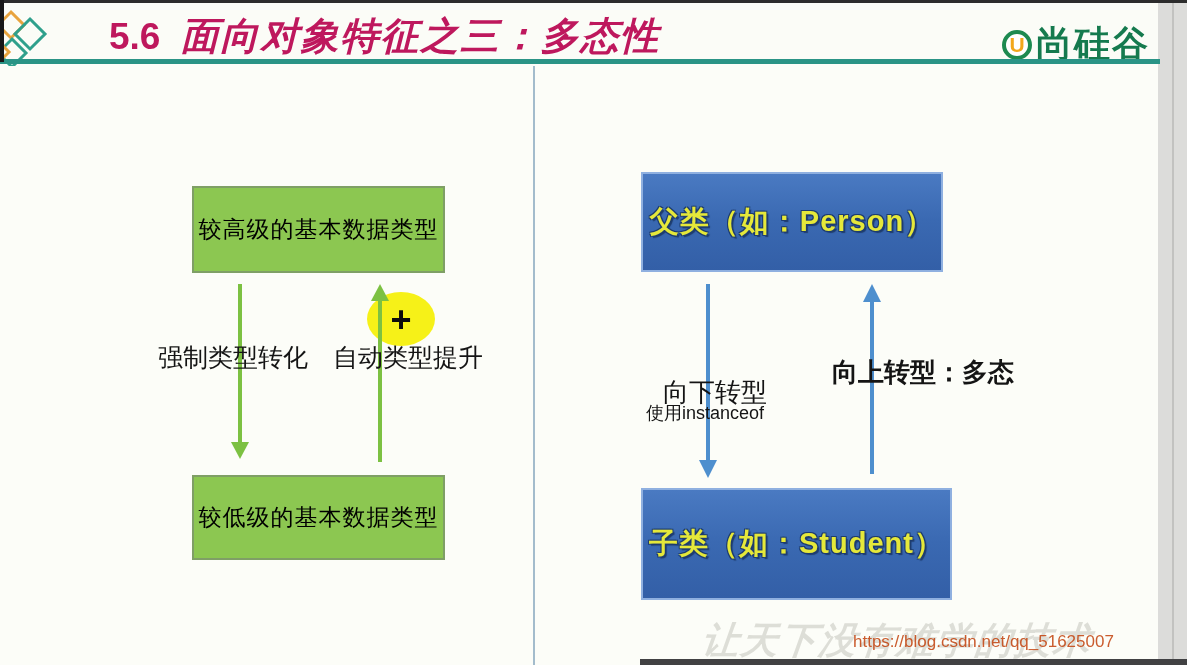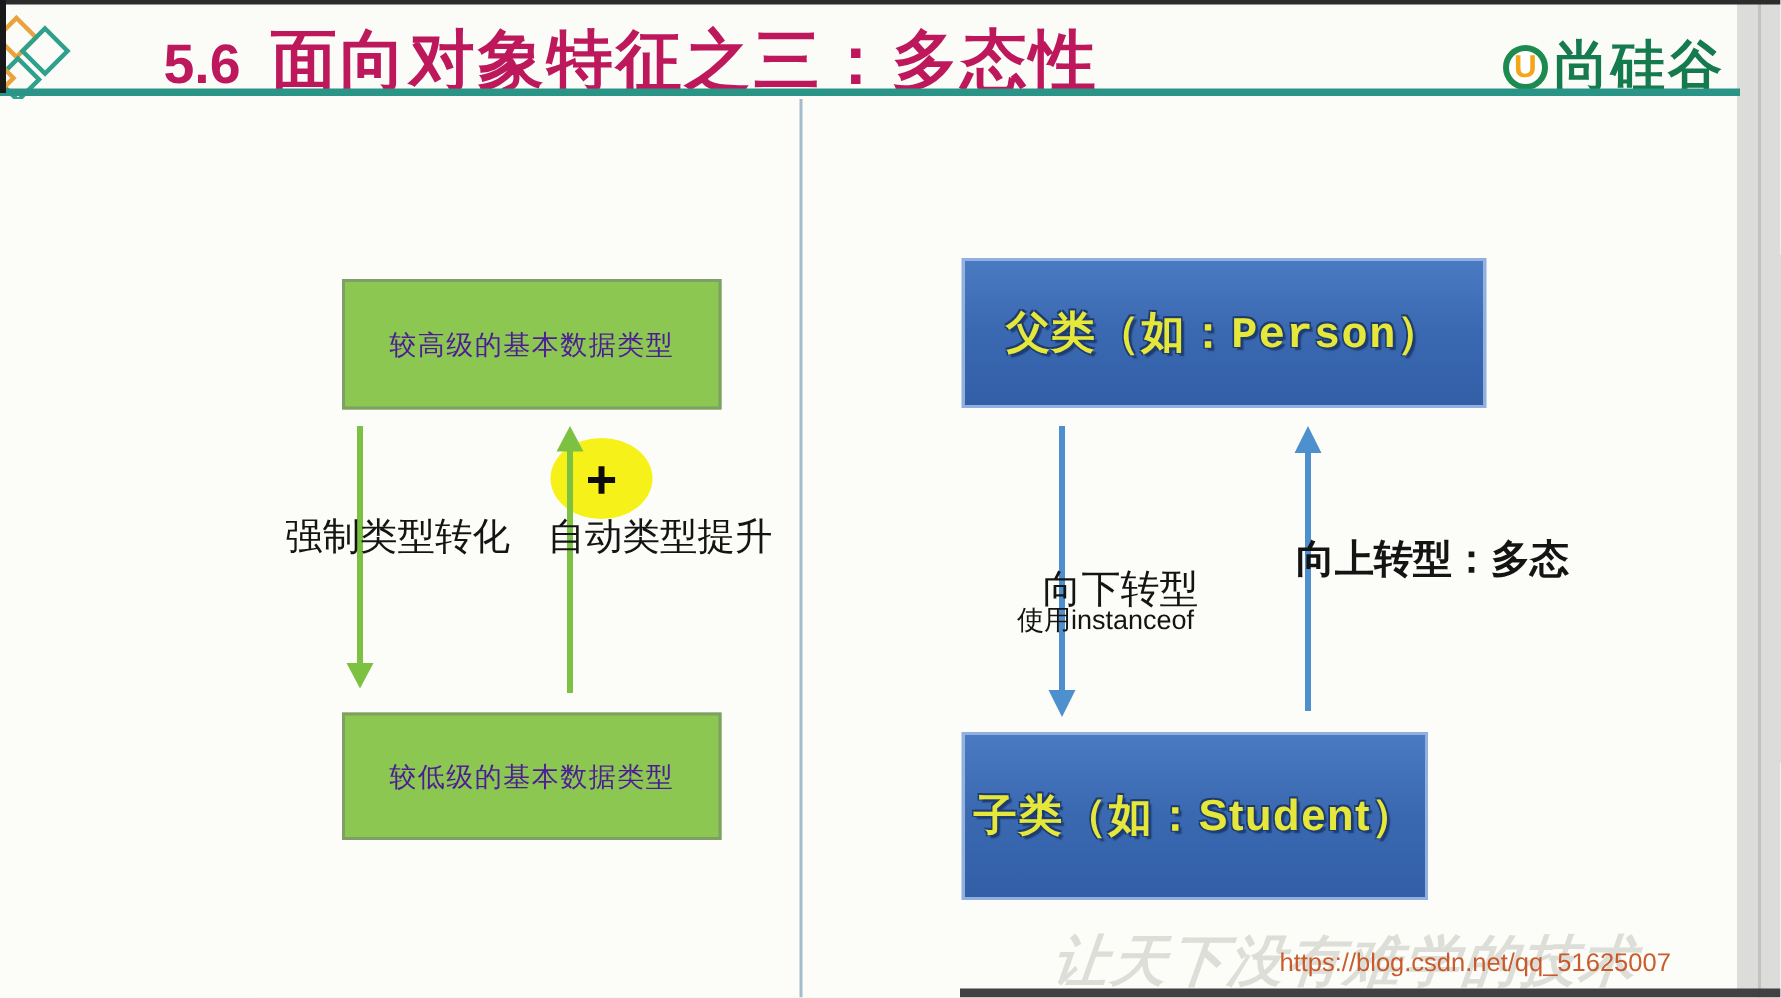--- a/index.html
+++ b/index.html
@@ -11,44 +11,44 @@
   .left-edge-bar{position:absolute;left:0;top:0;width:4px;height:62px;background:#181818;z-index:6;}
   .side-strip{position:absolute;left:1158px;top:0;width:29px;height:665px;background:#dcdcda;z-index:2;}
   .side-strip-line{position:absolute;left:14px;top:0;width:2px;height:665px;background:#c2c2c0;}
   .bottom-video-bar{position:absolute;left:640px;top:659px;width:547px;height:6px;background:#414143;z-index:7;}
 
   
   .header-bg{position:absolute;left:0;top:0;width:1158px;height:60px;background:#fbfcf7;z-index:3;}
   .diamond-logo{position:absolute;left:0;top:8px;z-index:5;}
   .page-title{position:absolute;left:109px;top:11px;display:flex;align-items:baseline;gap:20px;color:#be185d;z-index:5;white-space:nowrap;}
   .page-title .num{font-size:37px;font-weight:bold;}
-  .page-title .txt{font-size:44px;font-weight:bold;letter-spacing:2px;}
+  .page-title .txt{font-size:38px;font-weight:bold;letter-spacing:2px;font-style:italic;}
   .brand{position:absolute;left:1002px;top:20px;display:flex;align-items:center;gap:4px;z-index:5;}
   .brand-u{width:30px;height:30px;border-radius:50%;border:4px solid #1d8a50;background:#ffffff;display:flex;align-items:center;justify-content:center;font-size:21px;font-weight:bold;color:#f2a députés71b;color:#f2a71b;box-sizing:border-box;}
   .brand-name{font-size:36px;font-weight:bold;color:#157a4e;letter-spacing:2px;}
   .header-rule{position:absolute;left:0;top:59px;width:1160px;height:5px;background:#2a9486;z-index:5;}
 
   
   .content-divider{position:absolute;left:533px;top:66px;width:2px;height:599px;background:#a3bccc;z-index:1;}
 
   
   .dbox{position:absolute;box-sizing:border-box;display:flex;align-items:center;justify-content:center;z-index:2;}
-  .green{background:#8cc751;border:2px solid #7f9f66;color:#4c1d95;font-size:18px;letter-spacing:1px;margin-left:36px;}
+  .green{background:#8cc751;border:2px solid #7f9f66;color:#000000;font-size:23px;letter-spacing:1px;}
   .blue{background:linear-gradient(180deg,#4a7ac2 0%,#3a69b2 48%,#335fa7 100%);border:2px solid #8fb0e0;
         color:#e5e83a;font-size:29px;font-weight:bold;letter-spacing:1px;
         text-shadow:-1px -1px 0 #1e3c6e,1px -1px 0 #1e3c6e,-1px 1px 0 #1e3c6e,2px 2px 1px #1e3c6e;}
   .shaft{position:absolute;width:4px;z-index:3;}
   .head{position:absolute;width:0;height:0;z-index:3;}
   .g{background:#7cc142;}
   .b{background:#4e8fce;}
   .head.down-g{border-left:9px solid transparent;border-right:9px solid transparent;border-top:17px solid #7cc142;}
   .head.up-g{border-left:9px solid transparent;border-right:9px solid transparent;border-bottom:17px solid #7cc142;}
   .head.down-b{border-left:9px solid transparent;border-right:9px solid transparent;border-top:18px solid #4e8fce;}
   .head.up-b{border-left:9px solid transparent;border-right:9px solid transparent;border-bottom:18px solid #4e8fce;}
-  .lbl{position:absolute;color:#141414;white-space:nowrap;z-index:4;margin-left:32px;}
+  .lbl{position:absolute;color:#141414;white-space:nowrap;z-index:4;}
 
   .plus-circle{position:absolute;left:367px;top:292px;width:68px;height:54px;border-radius:50%;background:#f6f118;z-index:1;}
   .plus-sign{position:absolute;left:367px;top:299px;width:68px;text-align:center;font-size:36px;font-weight:900;color:#0c0c0c;z-index:4;}
 
   
   .wm-slogan{position:absolute;left:702px;top:616px;font-family:"DejaVu Serif","Liberation Serif",serif;
              font-style:italic;font-size:37px;font-weight:bold;color:#cacac2;opacity:.6;
              letter-spacing:2px;transform:skewX(-6deg);z-index:5;white-space:nowrap;}
   .wm-url{position:absolute;left:853px;top:632px;font-size:17px;color:#c2410c;opacity:.85;z-index:8;white-space:nowrap;}
 </style>
@@ -98,21 +98,21 @@
   <div class="shaft g" style="left:238px;top:284px;height:160px;"></div>
   <div class="head down-g" style="left:231px;top:442px;"></div>
 
   <div class="head up-g" style="left:371px;top:284px;"></div>
   <div class="shaft g" style="left:378px;top:299px;height:163px;"></div>
 
   <div class="lbl" style="left:158px;top:341px;font-size:25px;">强制类型转化</div>
   <div class="lbl" style="left:333px;top:341px;font-size:25px;">自动类型提升</div>
   <div class="plus-sign">+</div>
 
-  <div class="dbox blue" style="left:641px;top:172px;width:350px;height:100px;font-family:Liberation Mono, monospace;">
+  <div class="dbox blue" style="left:641px;top:172px;width:302px;height:100px;">
     <span>父类（如：Person）</span>
   </div>
   <div class="dbox blue" style="left:641px;top:488px;width:311px;height:112px;">
     <span>子类（如：Student）</span>
   </div>
 
   <div class="shaft b" style="left:706px;top:284px;height:178px;"></div>
   <div class="head down-b" style="left:699px;top:460px;"></div>
 
   <div class="head up-b" style="left:863px;top:284px;"></div>

